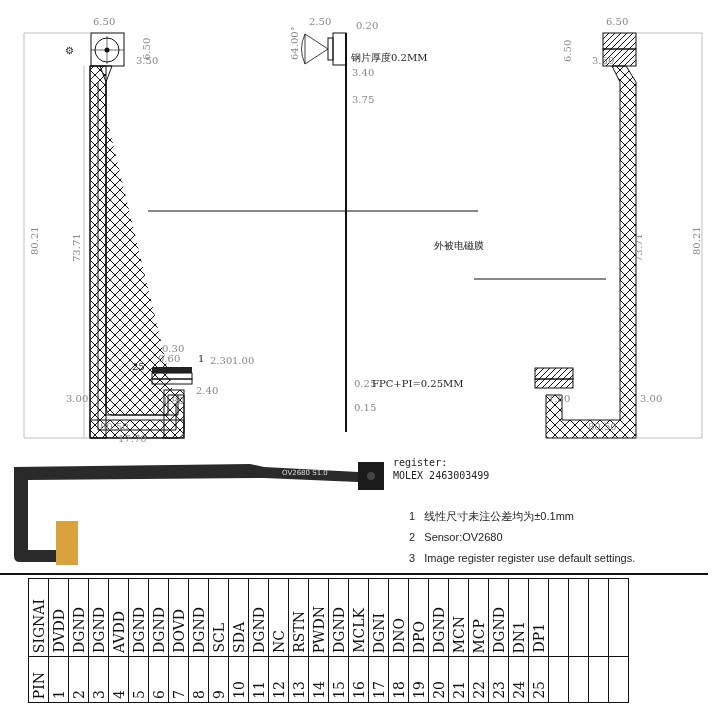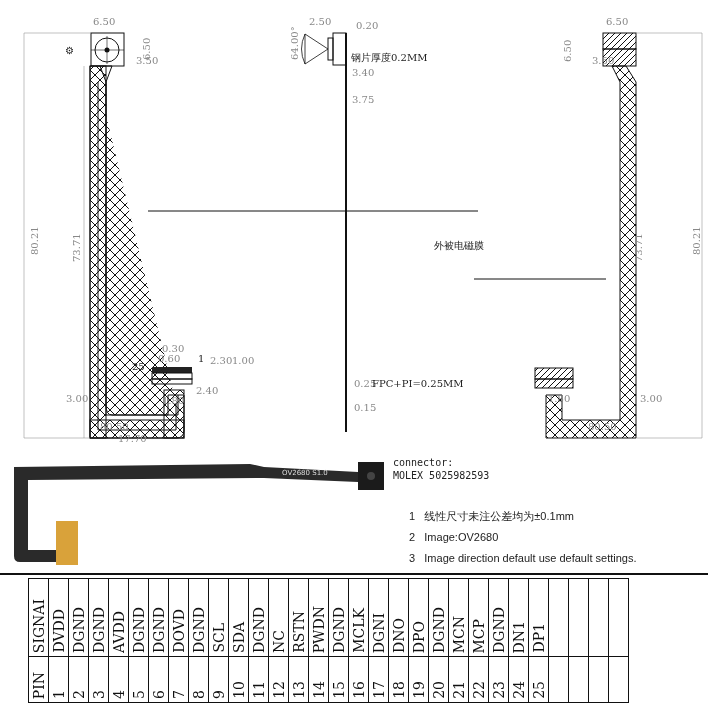--- a/index.html
+++ b/index.html
@@ -108,27 +108,27 @@
     <rect x="56" y="521" width="22" height="44" fill="#d9a23a"></rect>
     <rect x="358" y="462" width="26" height="28" fill="#1b1b1b"></rect>
     <circle cx="371" cy="476" r="4" fill="#444"></circle>
     <text x="282" y="475" font-family="DejaVu Sans, sans-serif" font-size="7" fill="#ddd">OV2680 S1.0</text>
   </g>
 
   <line x1="0" y1="574" x2="708" y2="574" stroke="#111" stroke-width="2"></line>
 </svg>
 
 <div class="conn">
-  <div>connector:</div>
-  <div>MOLEX 5025982593</div>
+  <div>register:</div>
+  <div>MOLEX 2463003499</div>
 </div>
 
 <div class="note" style="left:409px;top:509px"><span>1</span>&nbsp;&nbsp;&nbsp;<span>线性尺寸未注公差均为±0.1mm</span></div>
-<div class="note" style="left:409px;top:531px"><span>2</span>&nbsp;&nbsp;&nbsp;<span>Image:OV2680</span></div>
-<div class="note" style="left:409px;top:552px"><span>3</span>&nbsp;&nbsp;&nbsp;<span>Image direction default use default settings.</span></div>
+<div class="note" style="left:409px;top:531px"><span>2</span>&nbsp;&nbsp;&nbsp;<span>Sensor:OV2680</span></div>
+<div class="note" style="left:409px;top:552px"><span>3</span>&nbsp;&nbsp;&nbsp;<span>Image register register use default settings.</span></div>
 
 <table class="pins">
   <tbody>
       <tr class="sig" id="sigrow">
     <td><span class="vt">SIGNAI</span></td>
   <td><span class="vt">DVDD</span></td>
         <td><span class="vt">DGND</span></td>
         <td><span class="vt">DGND</span></td>
         <td><span class="vt">AVDD</span></td>
         <td><span class="vt">DGND</span></td>

